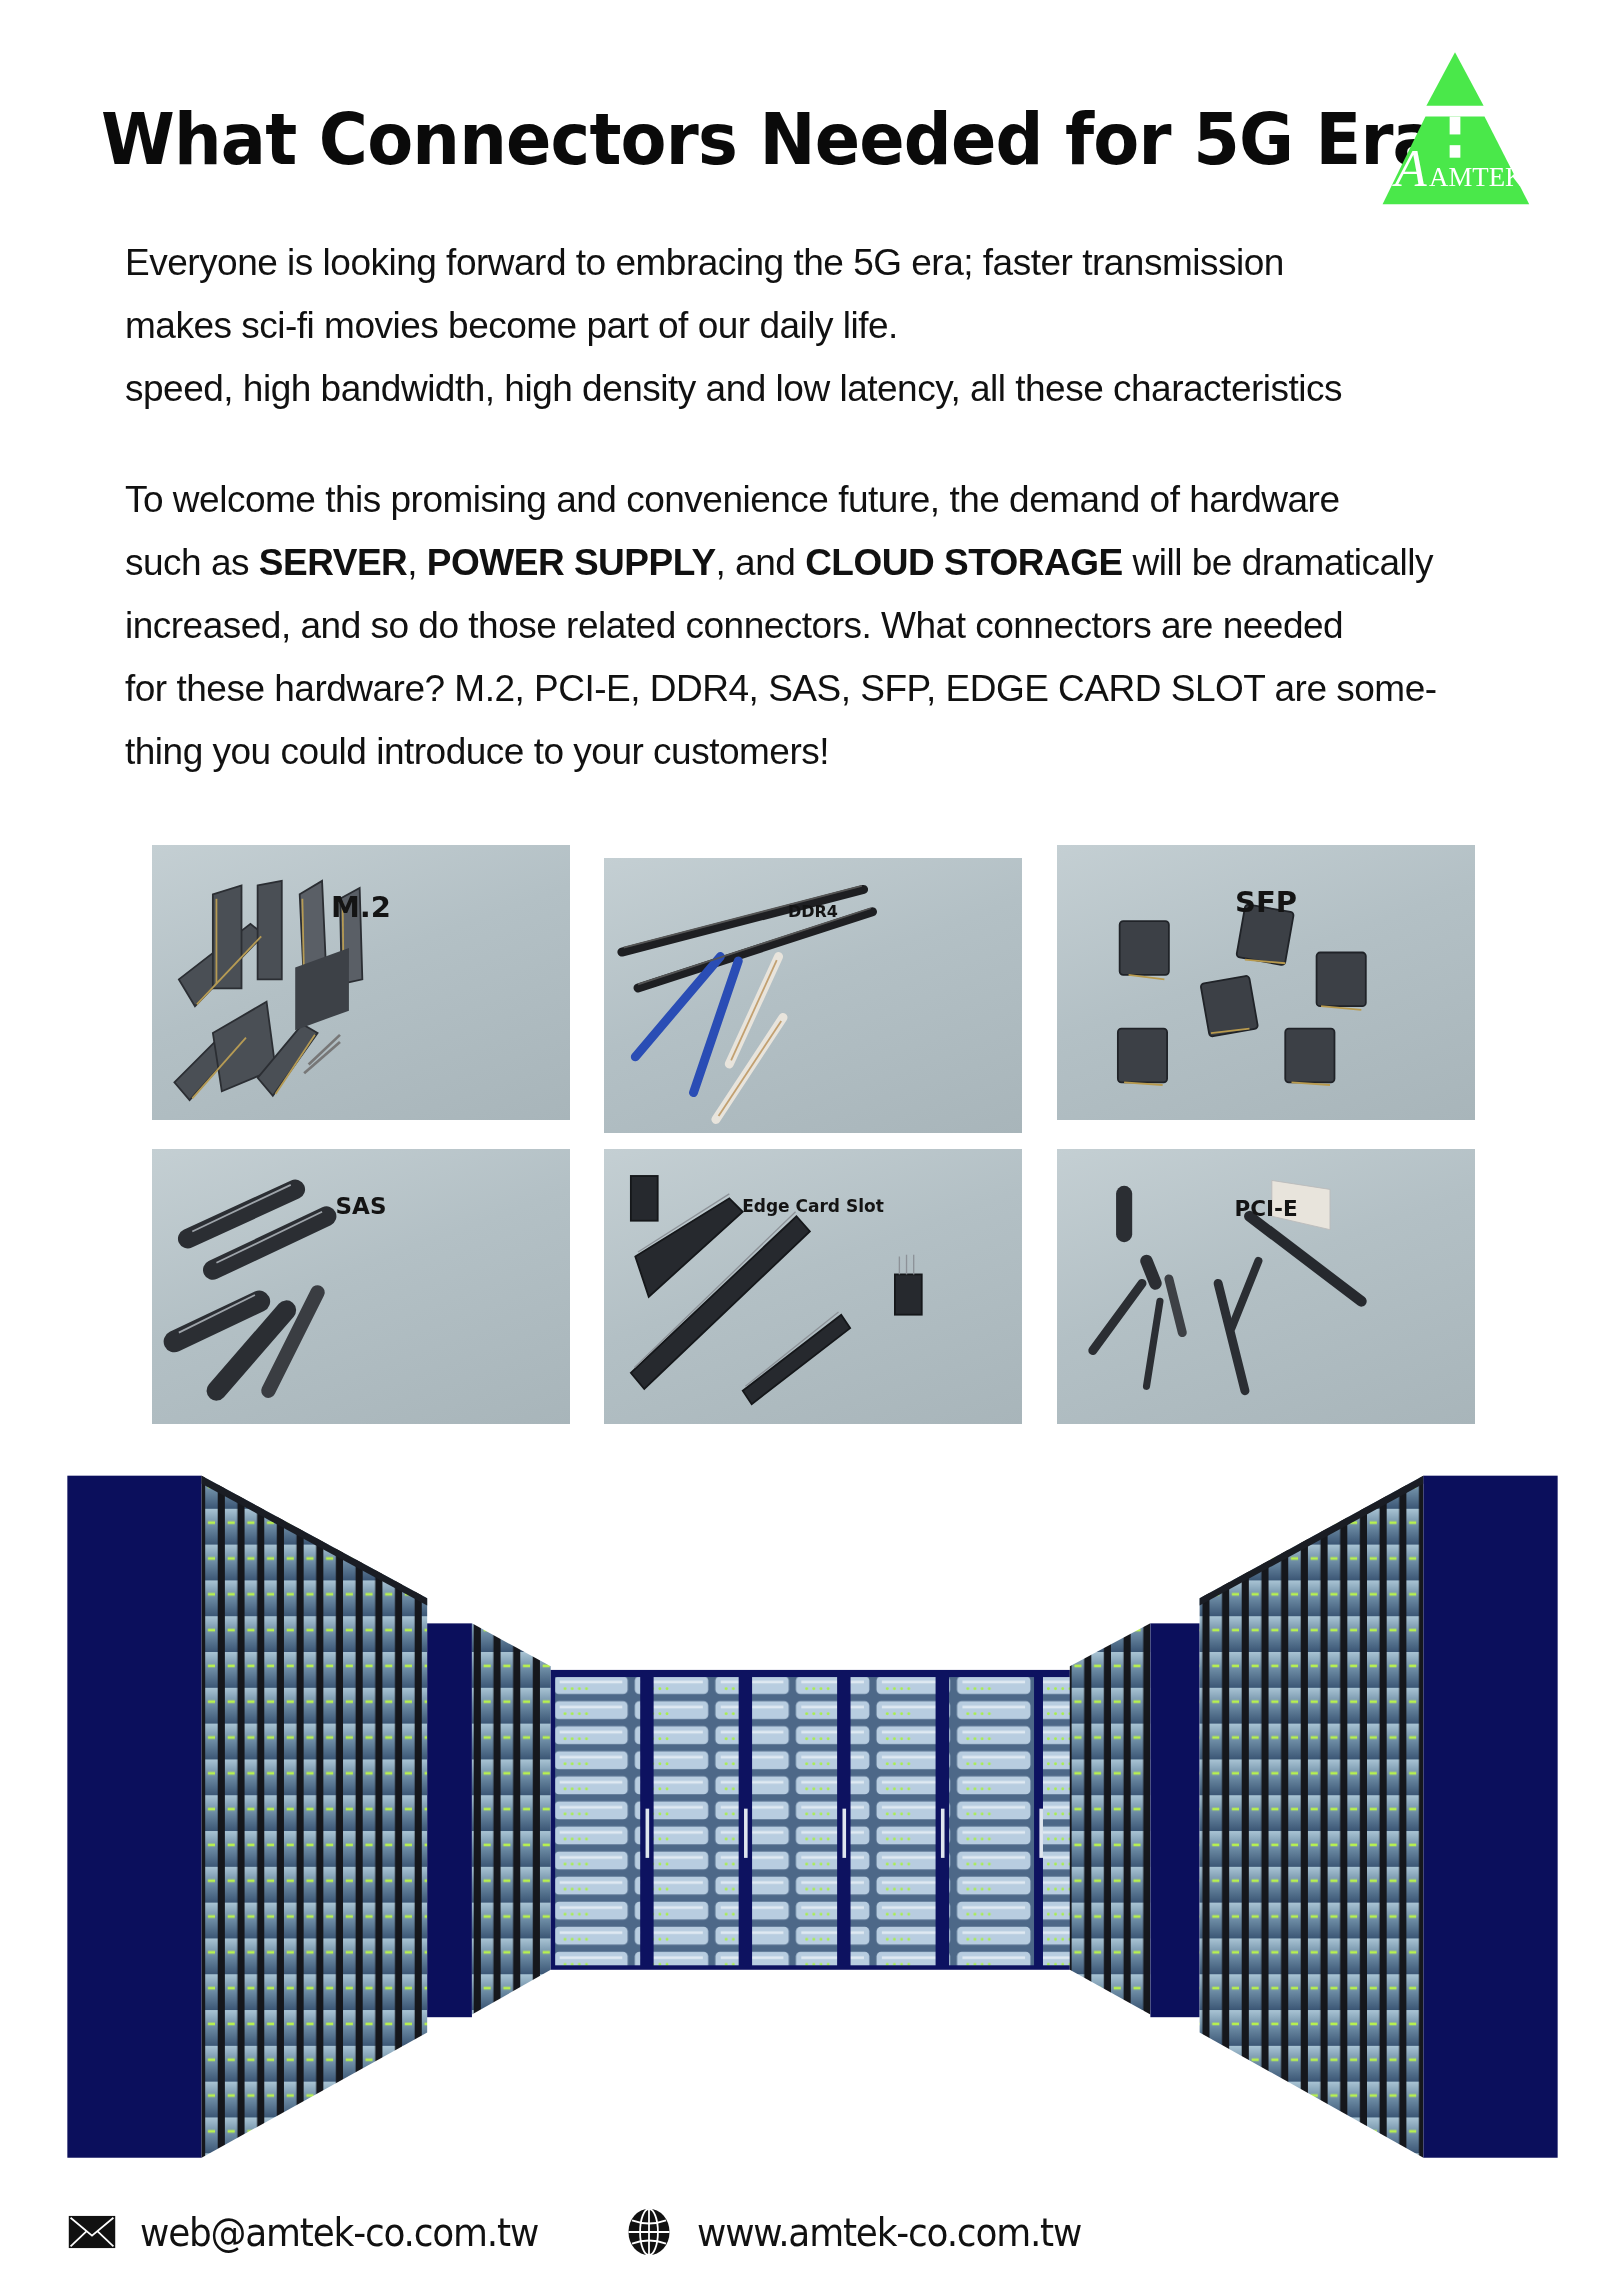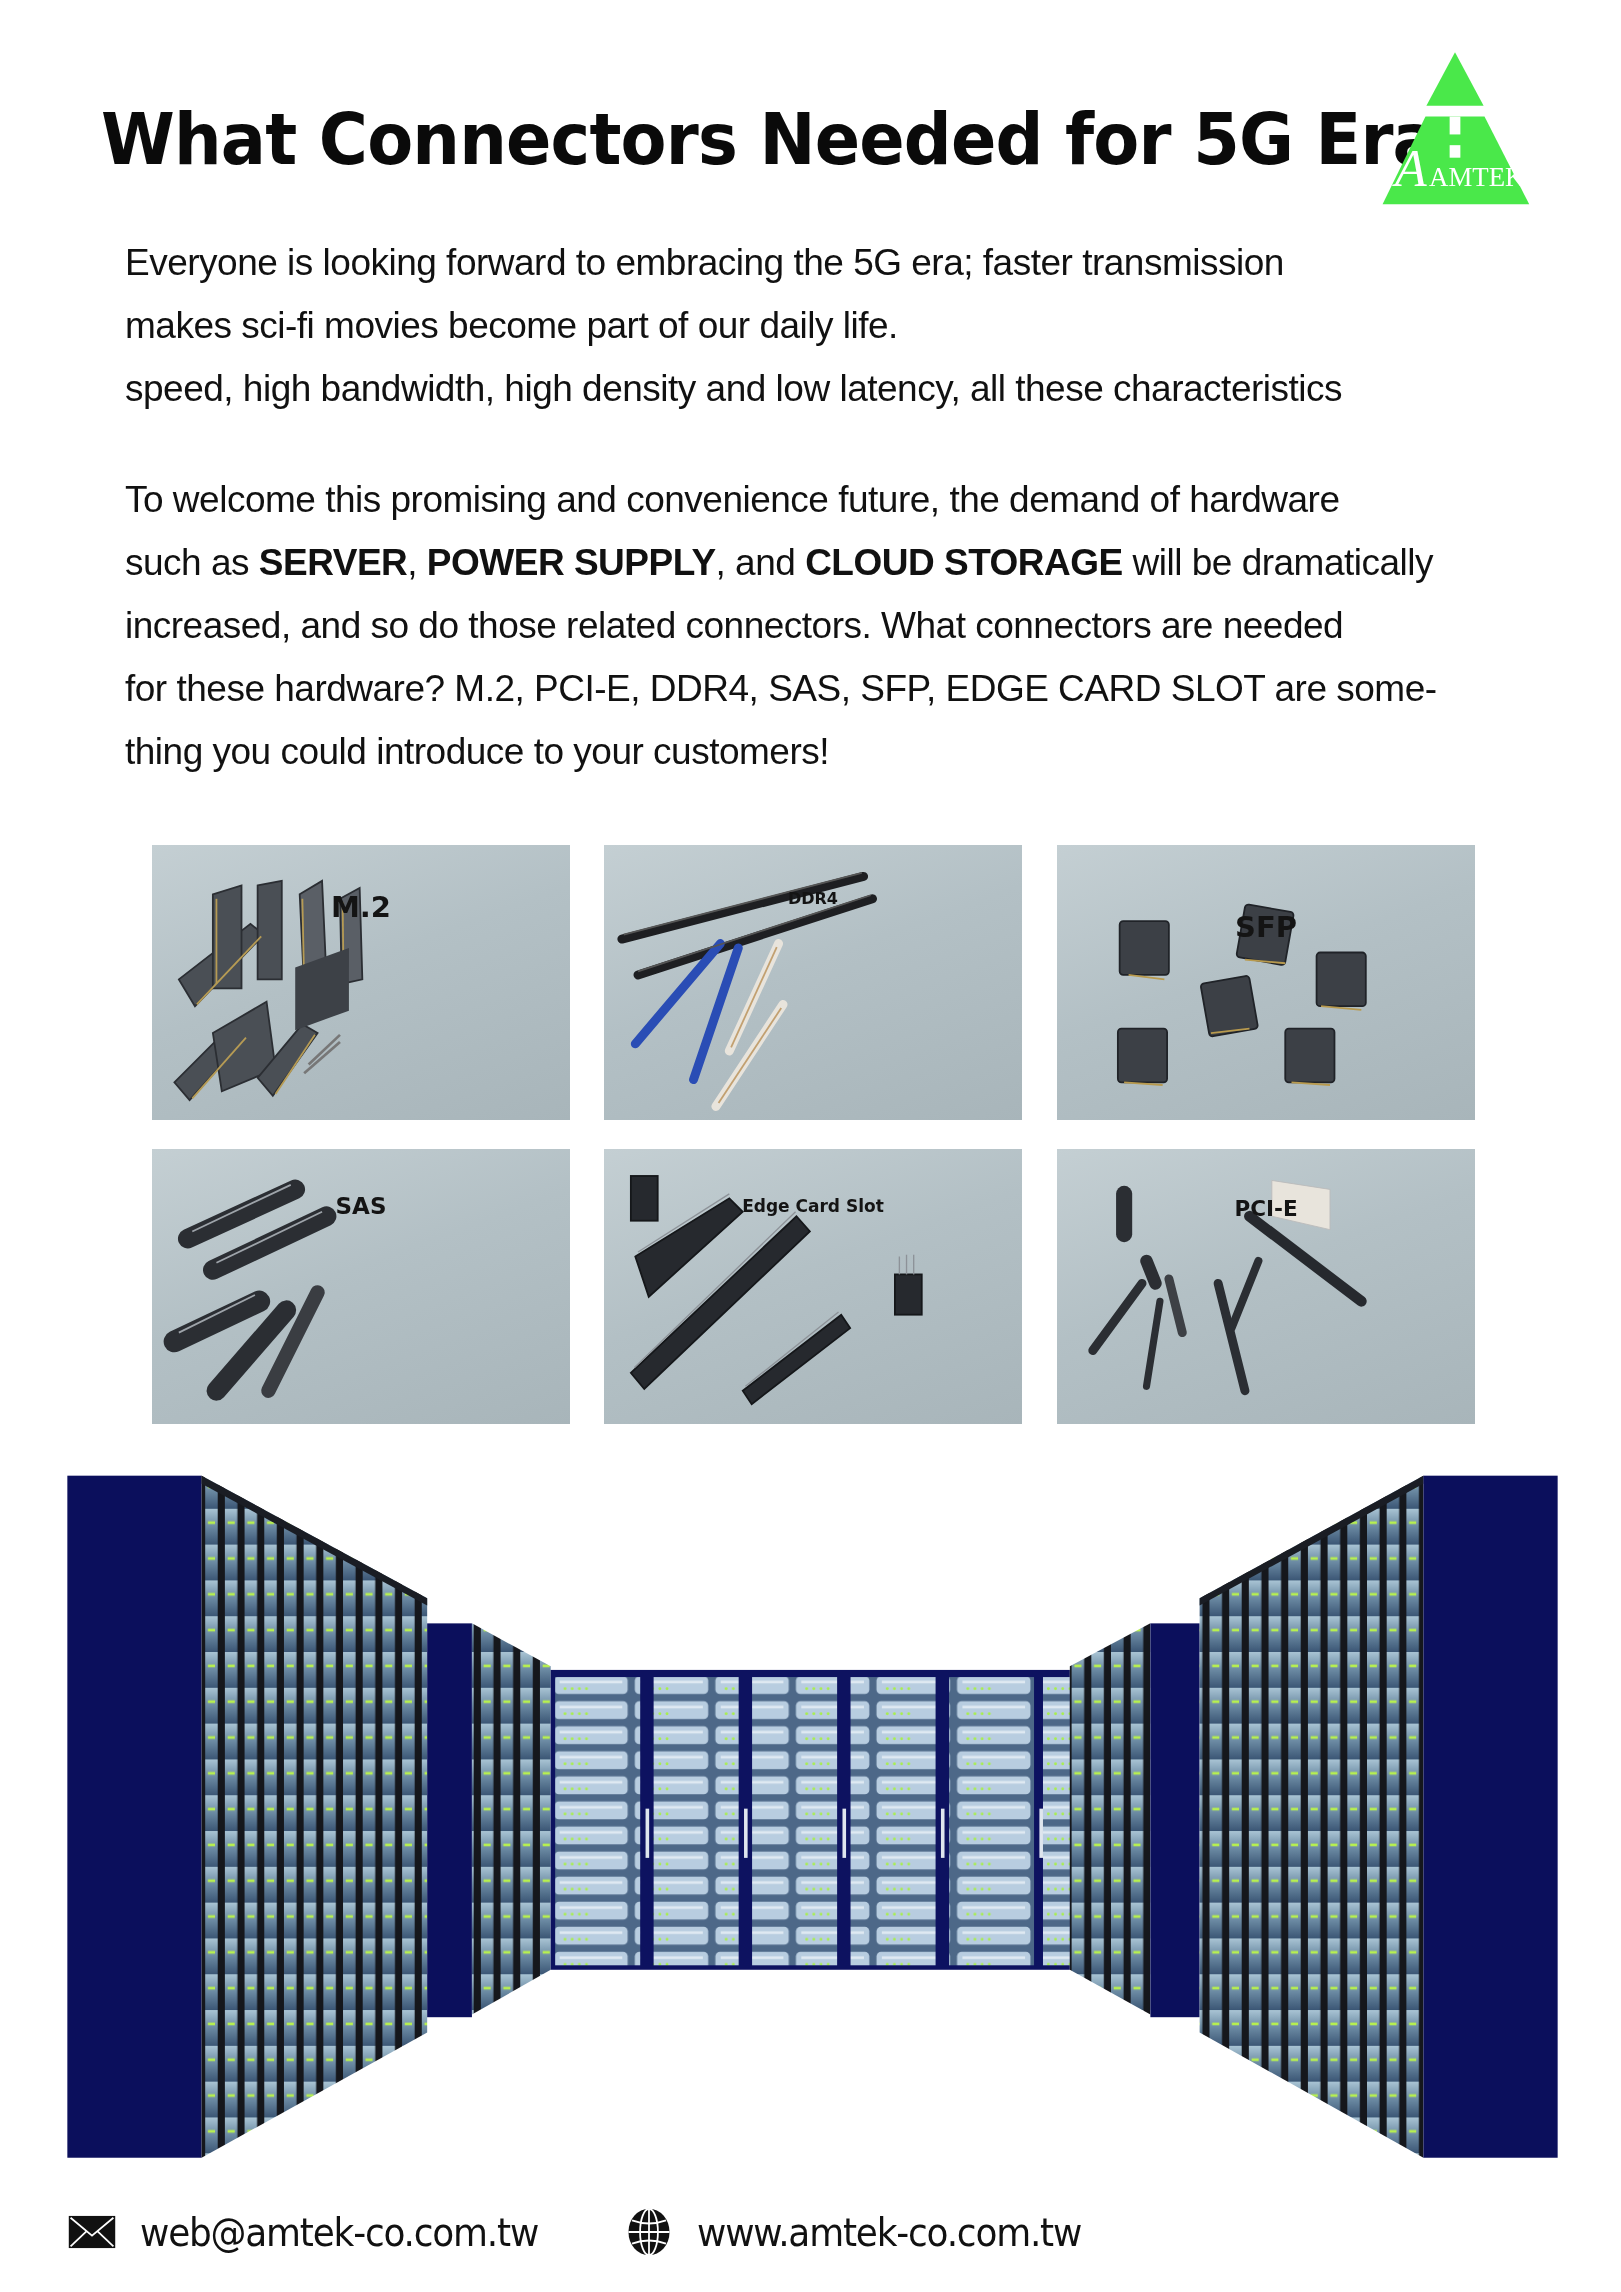--- a/index.html
+++ b/index.html
@@ -89,21 +89,21 @@
           <rect x="160" y="195" width="60" height="70" transform="skewY(-20)"></rect>
         </g>
       <g stroke="#777" stroke-width="3">
           <line x1="170" y1="255" x2="210" y2="220"></line>
           <line x1="175" y1="245" x2="210" y2="212"></line>
         </g>
     </svg>
     <div class="label" style="top:5.4px;font-size:29px">M.2</div>
   </div>
 
-  <div class="tile" style="left:452px;top:0">
+  <div class="tile" style="left:452px;top:13px">
     <svg width="418" height="275" viewBox="0 0 467 307">
       <g stroke-linecap="round" fill="none">
         <line x1="20" y1="105" x2="290" y2="35" stroke="#1e1f22" stroke-width="10"></line>
         <line x1="38" y1="145" x2="300" y2="60" stroke="#1e1f22" stroke-width="10"></line>
         <line x1="35" y1="222" x2="130" y2="110" stroke="#2a4db5" stroke-width="10"></line>
         <line x1="100" y1="262" x2="150" y2="115" stroke="#2a4db5" stroke-width="10"></line>
         <line x1="140" y1="230" x2="195" y2="110" stroke="#e8e4dc" stroke-width="10"></line>
         <line x1="125" y1="292" x2="200" y2="178" stroke="#e8e4dc" stroke-width="10"></line>
       </g>
       <g stroke-width="2" fill="none">
@@ -128,21 +128,21 @@
       </g>
       <g stroke="#b89a4e" stroke-width="2">
         <line x1="80" y1="145" x2="120" y2="150"></line>
         <line x1="210" y1="128" x2="255" y2="132"></line>
         <line x1="295" y1="180" x2="340" y2="184"></line>
         <line x1="172" y1="210" x2="215" y2="205"></line>
         <line x1="75" y1="265" x2="118" y2="268"></line>
         <line x1="262" y1="265" x2="305" y2="268"></line>
       </g>
     </svg>
-    <div class="label" style="top:25px;font-size:29px">SFP</div>
+    <div class="label" style="top:0;font-size:29px">SFP</div>
   </div>
 
   <div class="tile" style="left:0;top:304px">
     <svg width="418" height="275" viewBox="0 0 467 307">
       <g stroke-linecap="round" fill="none">
         <line x1="40" y1="100" x2="160" y2="45" stroke="#2b2e33" stroke-width="22"></line>
         <line x1="68" y1="135" x2="195" y2="75" stroke="#2b2e33" stroke-width="22"></line>
         <line x1="25" y1="215" x2="120" y2="170" stroke="#2b2e33" stroke-width="24"></line>
         <line x1="72" y1="270" x2="150" y2="180" stroke="#2b2e33" stroke-width="22"></line>
         <line x1="130" y1="270" x2="185" y2="160" stroke="#3a3d42" stroke-width="16"></line>

